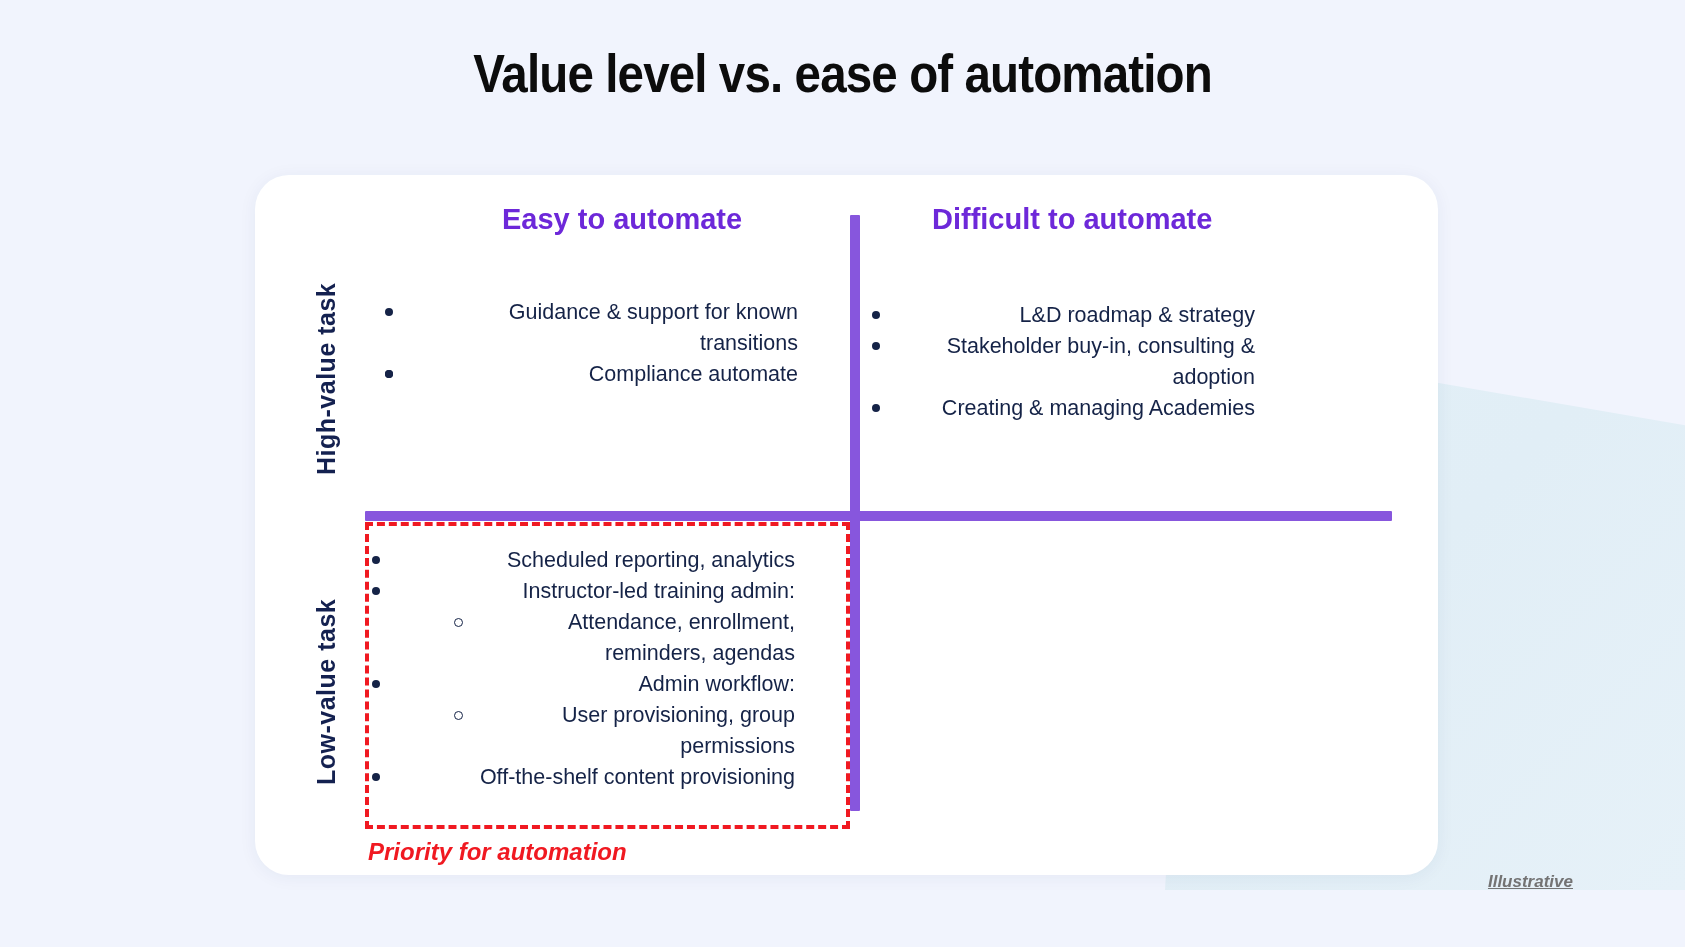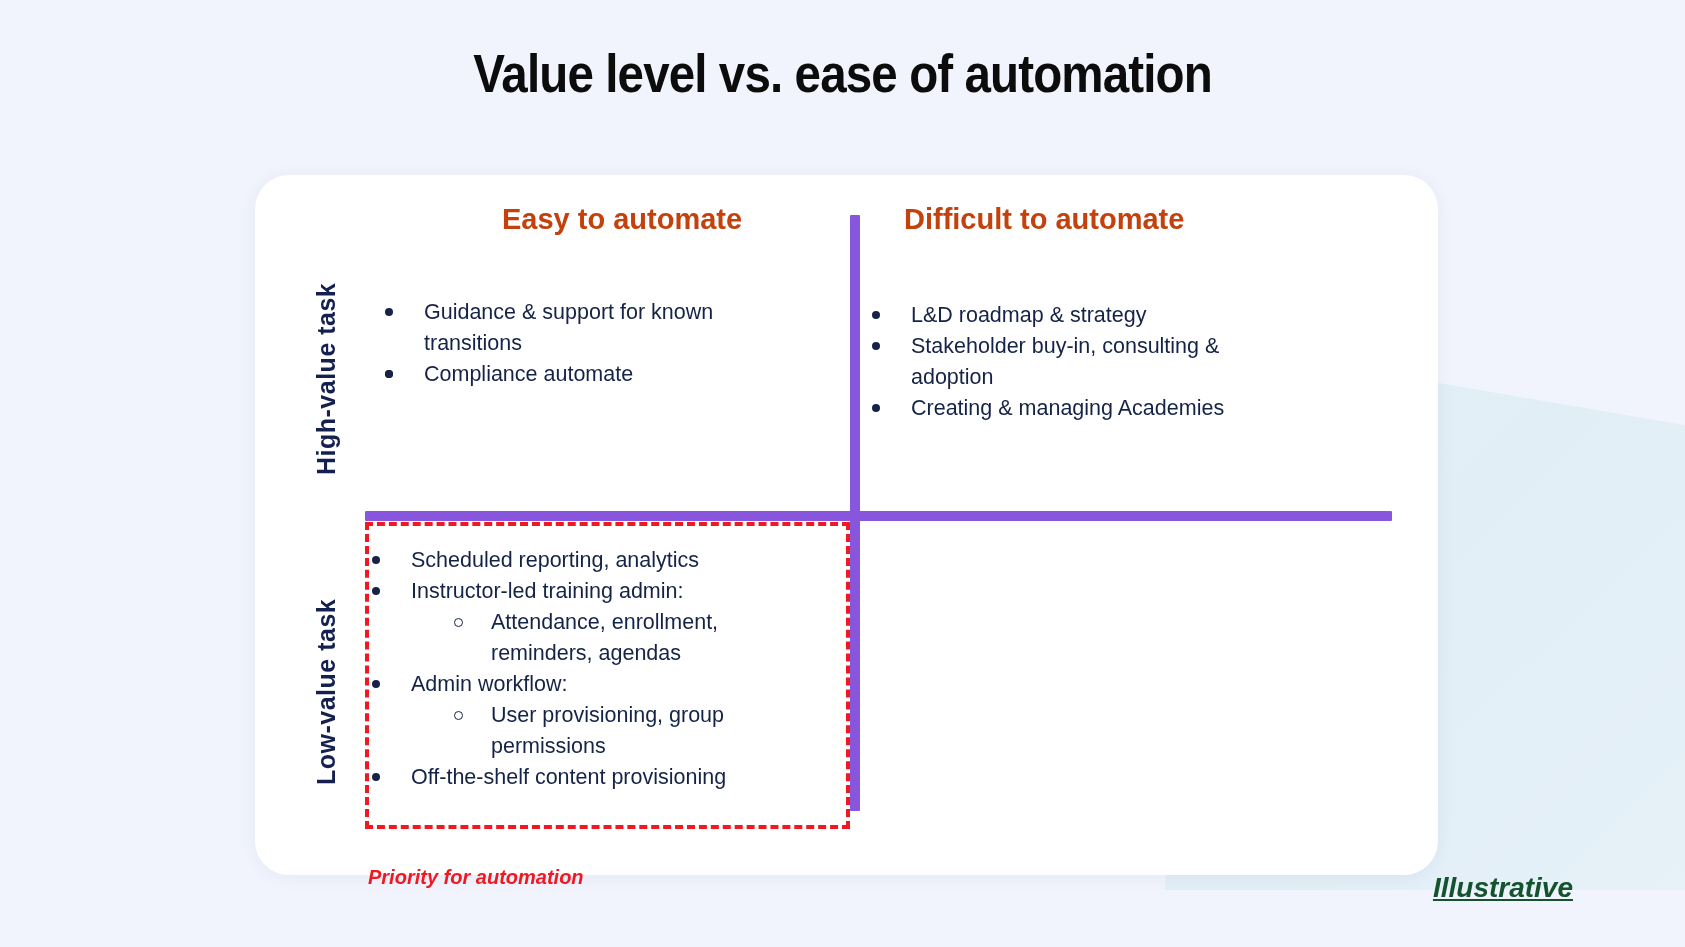--- a/index.html
+++ b/index.html
@@ -63,30 +63,30 @@
   }
   .axis-h {
     position:absolute; left:365px; top:511px;
     width:1027px; height:10px;
     background:#8756dd; border-radius:1px; z-index:3;
   }
 
   
   .quad-head {
     position:absolute;
-    color:#c2410c;
+    color:#6d28d9;
     font-size:29px; font-weight:700;
     z-index:4; white-space:nowrap;
   }
   .head-left  { left:502px; top:203px; }
-  .head-right { left:904px; top:203px;text-align:center; }
+  .head-right { left:932px; top:203px;text-align:center; }
 
   
   .bullets { position:absolute; z-index:4; }
-  .bullets ul { list-style:none; }
+  .bullets ul { list-style:none;text-align:right; }
   .bullets li {
     position:relative;
     color:#152347;
     font-size:21.5px;
     line-height:31px;
     padding-left:56px;
     margin-bottom:0px;
   }
   .bullets li .dot {
     position:absolute; left:17px; top:11px;
@@ -112,32 +112,32 @@
   .priority-box {
     position:absolute;
     left:365px; top:522px;
     width:485px; height:307px;
     border:4px dashed #f01921;
     z-index:5;
     pointer-events:none;
   }
   .priority-caption {
     position:absolute;
-    left:368px; top:866px;
+    left:368px; top:838px;
     color:#f01921;
-    font-size:20px; font-weight:700; font-style:italic;
+    font-size:24px; font-weight:700; font-style:italic;
     z-index:5; white-space:nowrap;
   }
 
   
   .illustrative {
     position:absolute;
     right:112px; top:872px;
-    color:#14532d;
-    font-size:28px; font-style:italic; font-weight:600;
+    color:#737373;
+    font-size:17px; font-style:italic; font-weight:600;
     text-decoration:underline;
     z-index:6; white-space:nowrap;
   }
 </style>
 </head>
 <body>
 
 <div id="root">
 
   <div class="bg-shape"></div>

